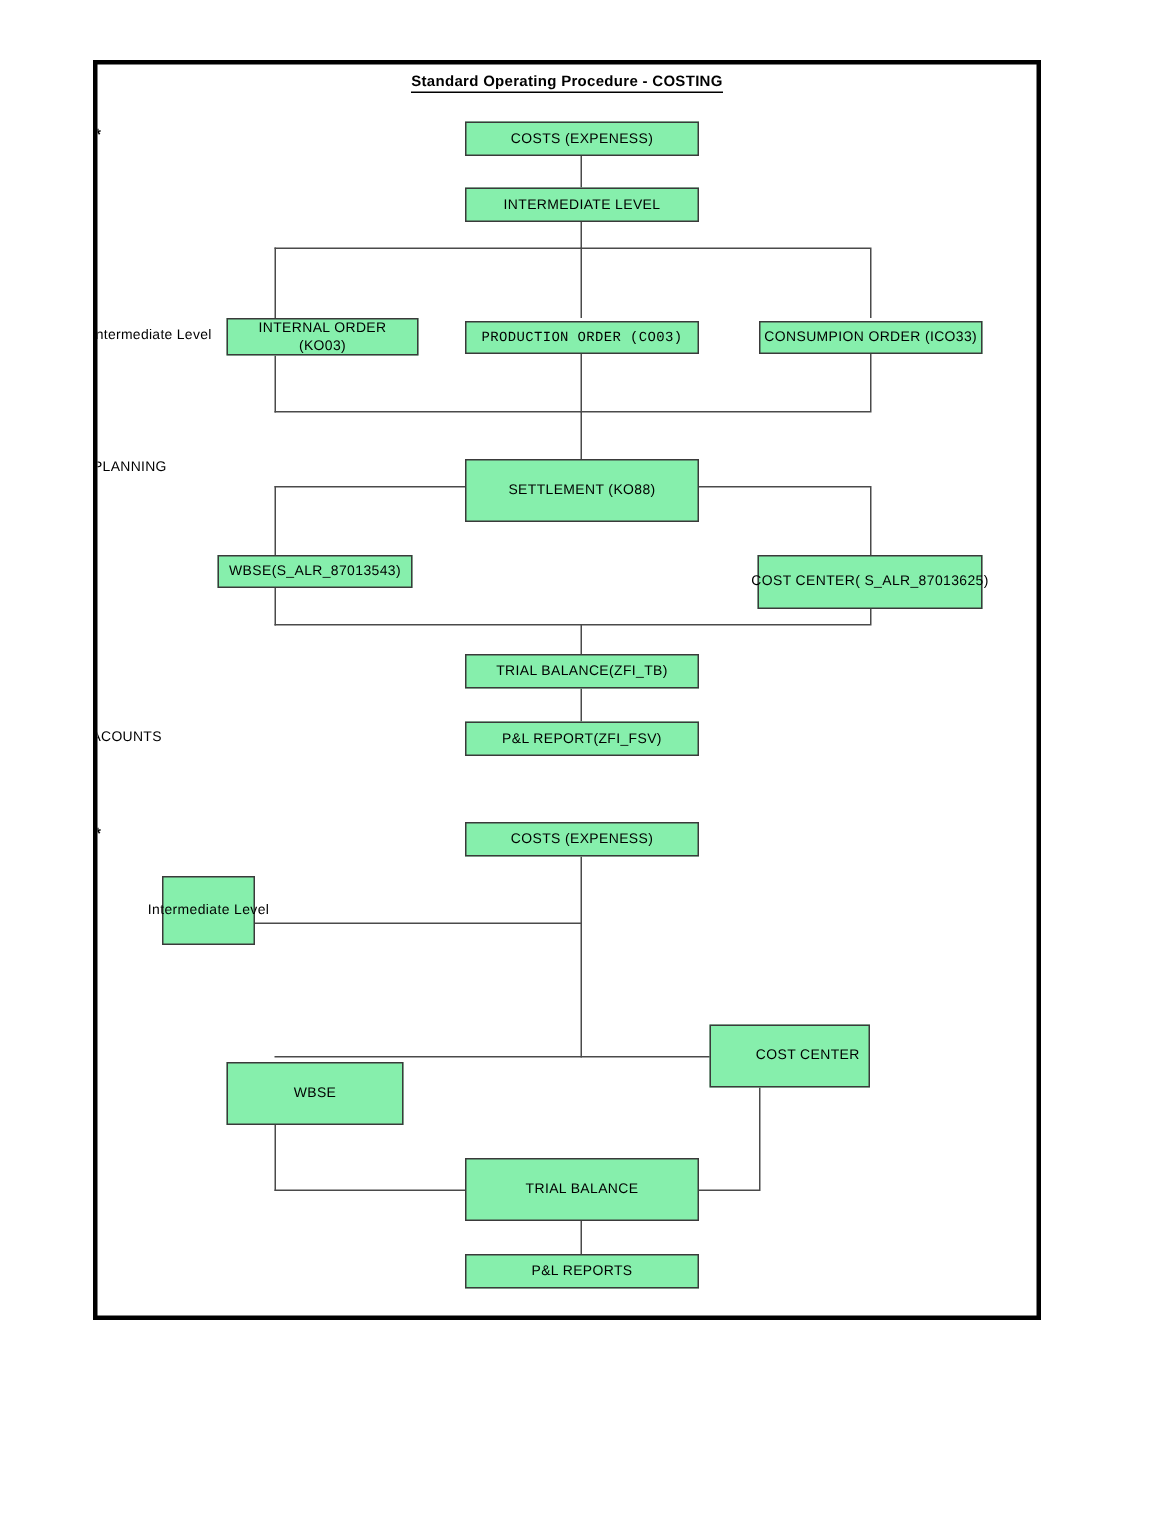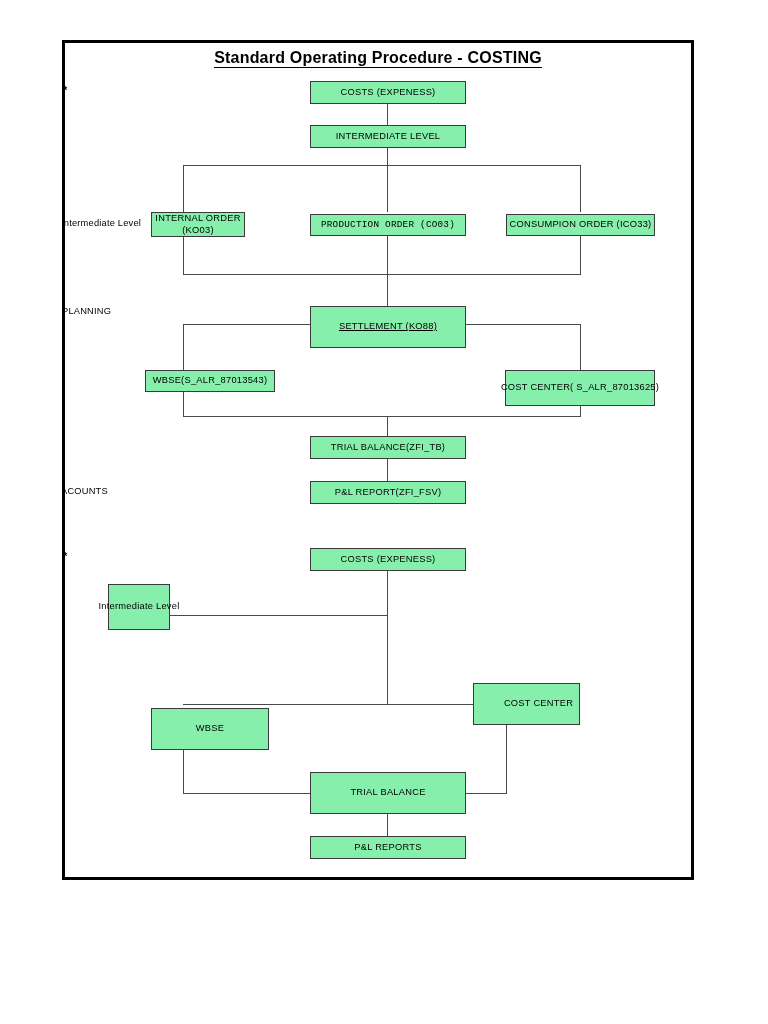--- a/index.html
+++ b/index.html
@@ -34,21 +34,21 @@
     overflow: hidden;
   }
 
   
   .title {
     position: absolute;
     left: 0;
     top: 6px;
     width: 100%;
     text-align: center;
-    font-size: 16px;
+    font-size: 10px;
     font-weight: bold;
     letter-spacing: 0.2px;
     white-space: nowrap;
   }
   .title span {
     border-bottom: 1.5px solid #000;
     padding-bottom: 1px;
   }
 
   
@@ -123,38 +123,38 @@
     <div class="node" style="left:245px; top:82px; width:156px; height:23px;">INTERMEDIATE LEVEL</div>
 
     <div class="ln lnv" style="left:322px; top:105px; height:18px;"></div>
 
     <div class="ln lnh" style="left:118px; top:122px; width:397px;"></div>
 
     <div class="ln lnv" style="left:118px; top:122px; height:47px;"></div>
     <div class="ln lnv" style="left:322px; top:122px; height:47px;"></div>
     <div class="ln lnv" style="left:515px; top:122px; height:47px;"></div>
 
-    <div class="node" style="left:86px; top:169px; width:94px; height:25px; flex-direction:column;">
+    <div class="node" style="left:86px; top:169px; width:128px; height:25px; flex-direction:column;">
       <span>INTERNAL ORDER</span>
       <span>(KO03)</span>
     </div>
 
     <div class="node" style="left:245px; top:171px; width:156px; height:22px;font-family:Liberation Mono, monospace;">PRODUCTION ORDER (CO03)</div>
 
     <div class="node" style="left:441px; top:171px; width:149px; height:22px;">CONSUMPION ORDER (ICO33)</div>
 
     <div class="ln lnv" style="left:118px; top:194px; height:38px;"></div>
     <div class="ln lnv" style="left:322px; top:193px; height:39px;"></div>
     <div class="ln lnv" style="left:515px; top:193px; height:39px;"></div>
 
     <div class="ln lnh" style="left:118px; top:231px; width:397px;"></div>
 
     <div class="ln lnv" style="left:322px; top:231px; height:32px;"></div>
 
-    <div class="node" style="left:245px; top:263px; width:156px; height:42px;text-decoration:underline;">SETTLEMENT (KO88)</div>
+    <div class="node" style="left:245px; top:263px; width:156px; height:42px;">SETTLEMENT (KO88)</div>
 
     <div class="ln lnh" style="left:118px; top:281px; width:128px;"></div>
     <div class="ln lnv" style="left:118px; top:281px; height:93px;"></div>
 
     <div class="ln lnh" style="left:400px; top:281px; width:115px;"></div>
     <div class="ln lnv" style="left:515px; top:281px; height:93px;"></div>
 
     <div class="node wide-text" style="left:80px; top:327px; width:130px; height:22px;">WBSE(S_ALR_87013543)</div>
 
     <div class="node wide-text" style="left:440px; top:327px; width:150px; height:36px;">COST CENTER( S_ALR_87013625)</div>

